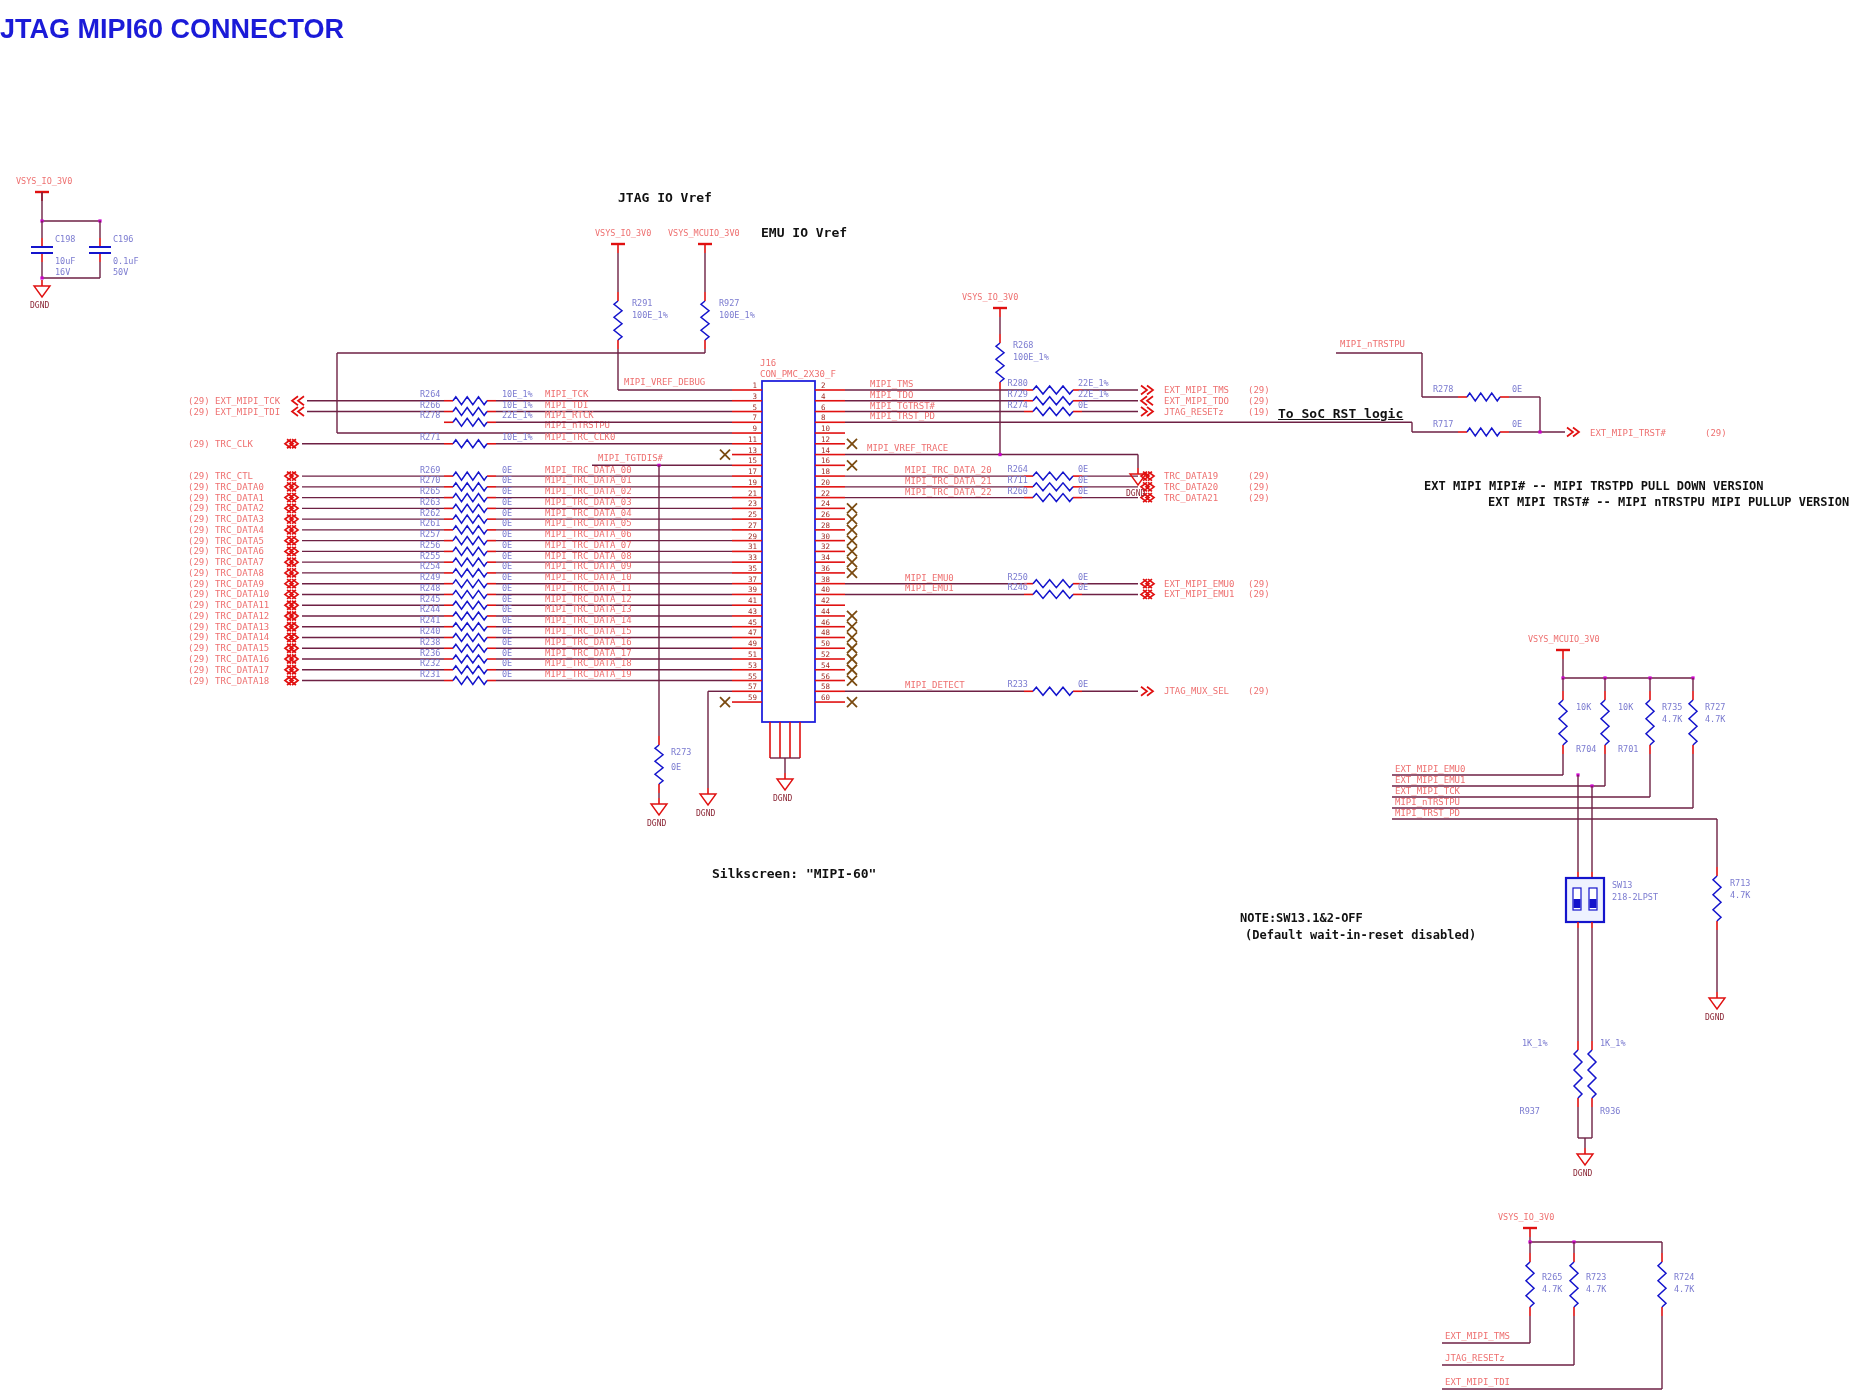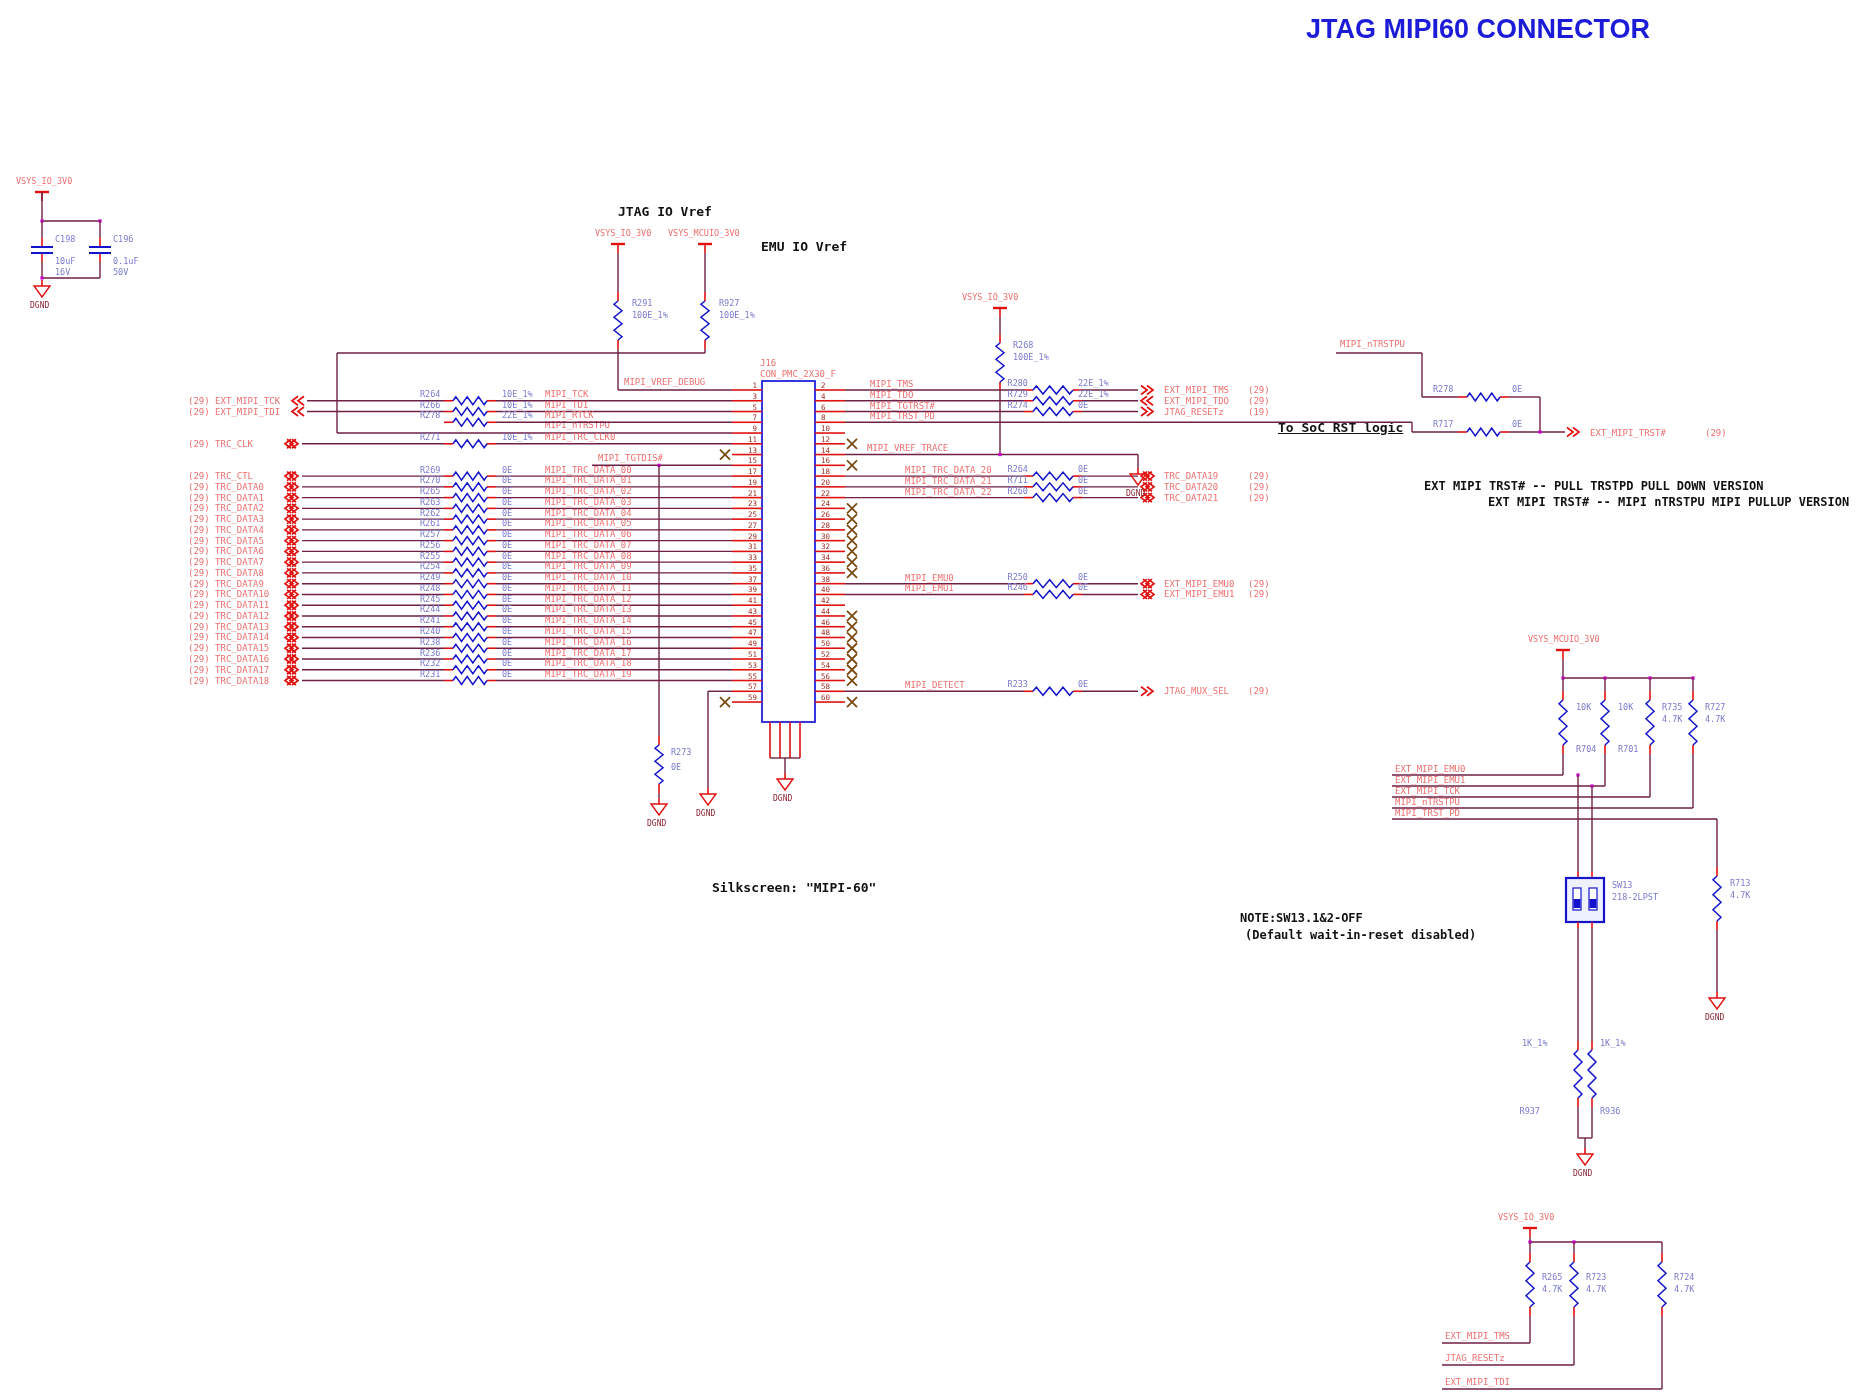--- a/index.html
+++ b/index.html
@@ -1,40 +1,40 @@
 <!DOCTYPE html>
 <html><head>
 <meta charset="utf-8">
 <style>
   html,body{margin:0;padding:0;background:#ffffff;}
   #page{position:relative;width:1858px;height:1394px;background:#ffffff;overflow:hidden;
         font-family:"DejaVu Sans Mono","Liberation Mono",monospace;}
   #schematic{position:absolute;left:0;top:0;}
   .hdr{position:absolute;color:#111;font-weight:bold;white-space:pre;}
-  #title{left:0;top:14px;width:1650px;text-align:right;font-size:27px;color:#1b1bd8;
+  #title{left:0;top:14px;width:1650px;text-align:left;font-size:27px;color:#1b1bd8;
          font-family:"Liberation Sans",sans-serif;letter-spacing:0px;}
-  .h13{font-size:13px;margin-top:14px;}
+  .h13{font-size:13px;}
   .h12{font-size:12px;}
   svg text{font-family:"DejaVu Sans Mono","Liberation Mono",monospace;}
   .net  {fill:#ee7070;font-size:9px;}
   .netS {fill:#ee7070;font-size:8.5px;}
   .ref  {fill:#7b7bd0;font-size:8.5px;}
   .pin  {fill:#a03028;font-size:7.5px;}
   .gnd  {fill:#8b2635;font-size:8px;}
 </style>
 </head>
 <body>
 
 <div id="page">
   <div id="title" class="hdr">JTAG MIPI60 CONNECTOR</div>
   <div class="hdr h13" style="left:618px;top:190px;">JTAG IO Vref</div>
   <div class="hdr h13" style="left:761px;top:225px;">EMU IO Vref</div>
   <div class="hdr h13" style="left:1278px;top:406px;text-decoration:underline;">To SoC RST logic</div>
   <div class="hdr h13" style="left:712px;top:866px;">Silkscreen: "MIPI-60"</div>
-  <div class="hdr h12" style="left:1424px;top:479px;">EXT MIPI TRST# -- PULL TRSTPD PULL DOWN VERSION</div>
+  <div class="hdr h12" style="left:1424px;top:479px;">EXT MIPI MIPI# -- MIPI TRSTPD PULL DOWN VERSION</div>
   <div class="hdr h12" style="left:1488px;top:495px;">EXT MIPI TRST# -- MIPI nTRSTPU MIPI PULLUP VERSION</div>
   <div class="hdr h12" style="left:1240px;top:911px;">NOTE:SW13.1&amp;2-OFF</div>
   <div class="hdr h12" style="left:1205px;top:928px;margin-left:40px;">(Default wait-in-reset disabled)</div>
   <svg id="schematic" width="1858" height="1394" viewBox="0 0 1858 1394">
       <g>
         <line x1="35" y1="192" x2="49" y2="192" stroke="#e01010" stroke-width="2.4"></line>
         <line x1="42" y1="192" x2="42" y2="201" stroke="#e01010" stroke-width="1.6"></line>
         <text x="16" y="184" class="netS">VSYS_IO_3V0</text>
         <line x1="42" y1="192" x2="42" y2="221" stroke="#6e2144" stroke-width="1.4"></line>
         <line x1="42" y1="221" x2="100" y2="221" stroke="#6e2144" stroke-width="1.4"></line>

